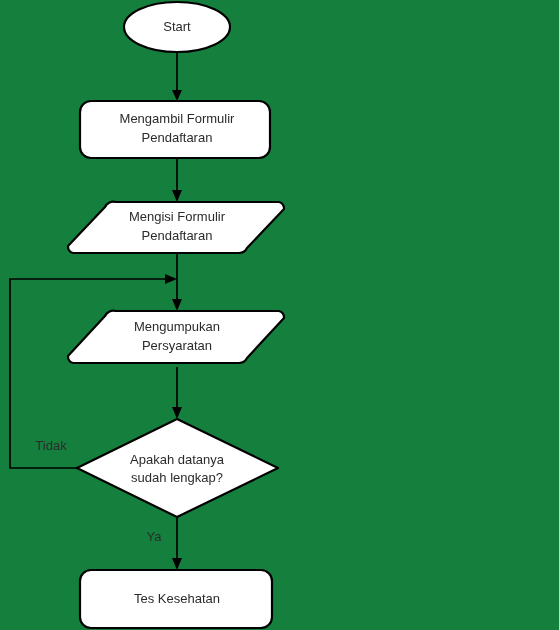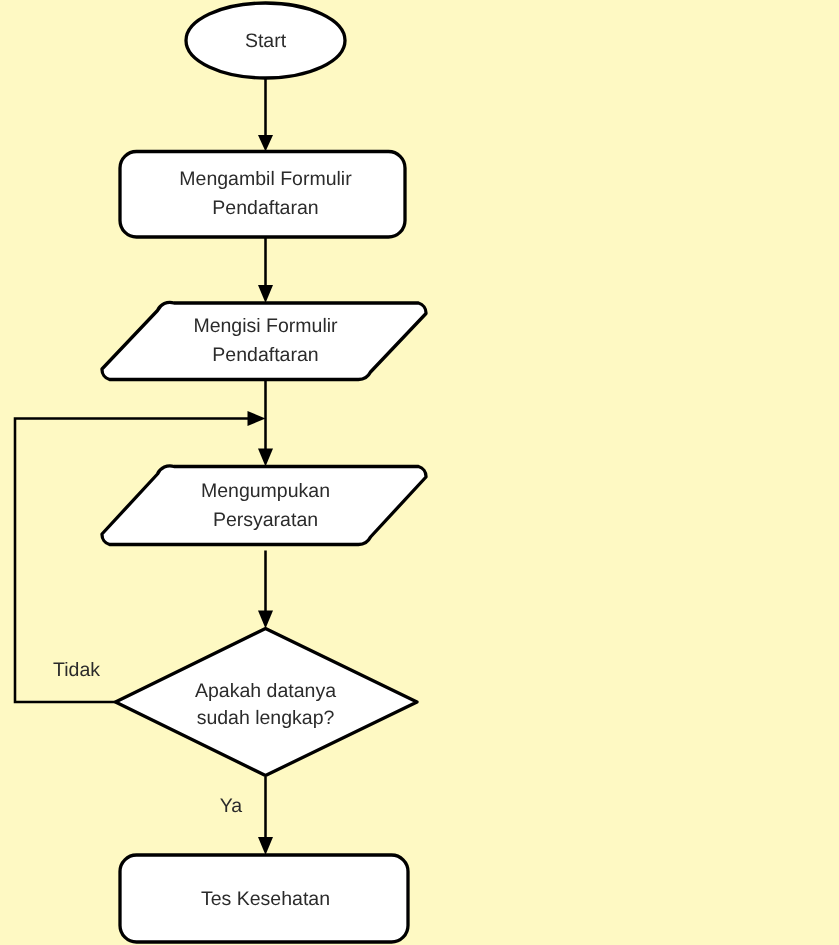--- a/index.html
+++ b/index.html
@@ -10,21 +10,21 @@
   body {
     width: 559px;
     height: 630px;
     overflow: hidden;
     font-family: "Liberation Sans", sans-serif;
   }
   #flowchart-canvas {
     position: relative;
     width: 559px;
     height: 630px;
-    background: #fef9c3;
+    background: #15803d;
   }
   #flowchart-svg {
     position: absolute;
     top: 0;
     left: 0;
     width: 559px;
     height: 630px;
     display: block;
   }
   .shape-outline {

